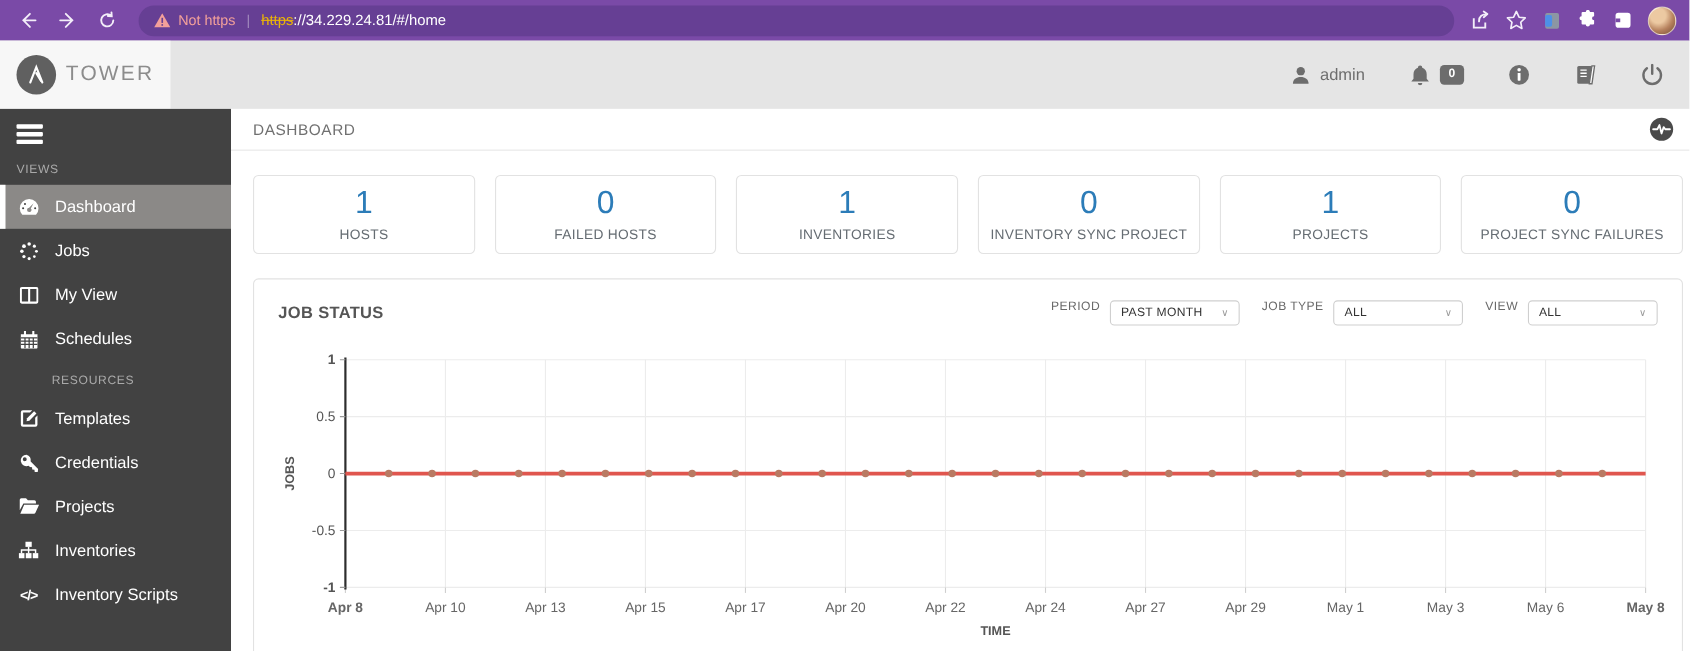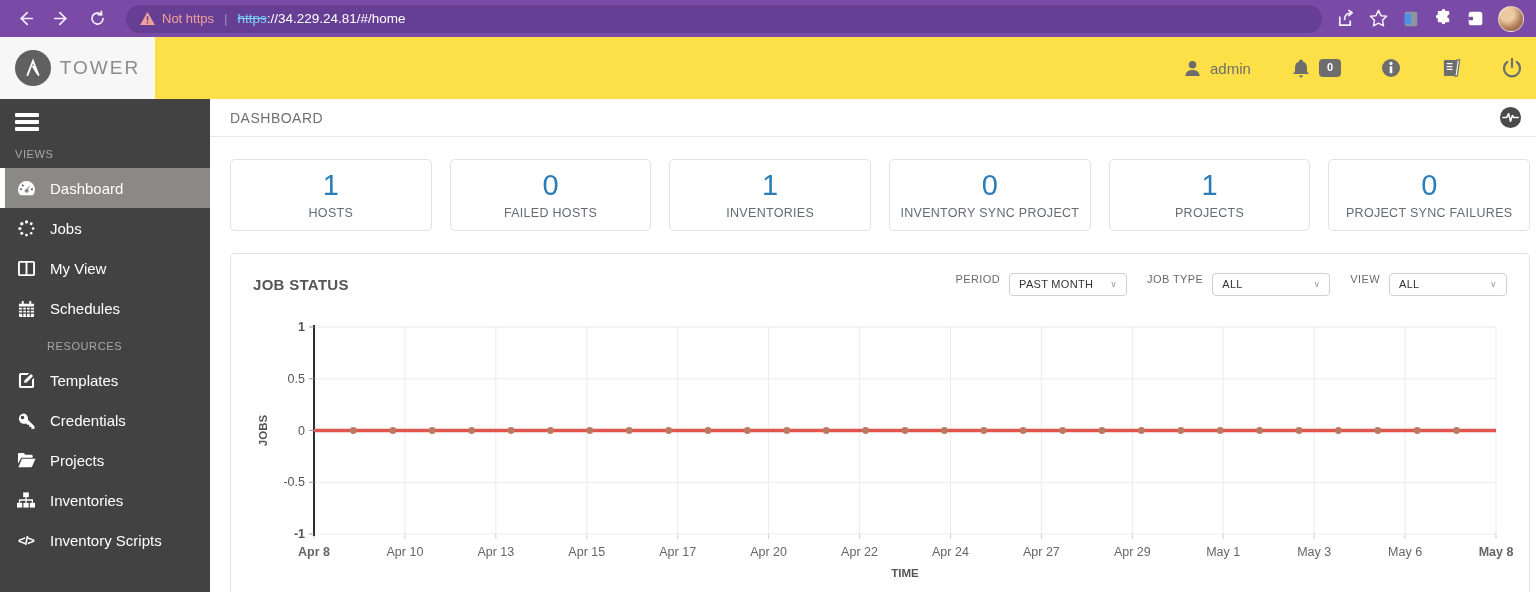--- a/index.html
+++ b/index.html
@@ -11,36 +11,36 @@
     padding:0 12px 0 10px; gap:6px; }
   .nav-btn { width:30px; height:30px; display:flex; align-items:center; justify-content:center;
     border-radius:50%; flex:0 0 auto; cursor:pointer; }
   .nav-btn svg { stroke:#f3eef9; fill:none; stroke-width:2; stroke-linecap:round; }
   .omnibox { flex:1; height:28px; background:#663f94; border-radius:14px; margin:0 8px;
     display:flex; align-items:center; padding:0 14px; gap:7px; min-width:0; }
   .warn-tri { width:15px; height:13px; flex:0 0 auto; }
   .not-secure { color:#f3a09a; font-size:13px; white-space:nowrap; }
   .omni-sep { color:rgba(255,255,255,.38); font-size:13px; padding:0 3px; }
   .url { color:#fff; font-size:13.5px; white-space:nowrap; overflow:hidden; }
-  .url .scheme { color:#7dd3fc; text-decoration:line-through; }
+  .url .scheme { color:#eab308; text-decoration:line-through; }
   .chrome-icons { display:flex; align-items:center; gap:14px; flex:0 0 auto; }
   .chrome-icons svg { display:block; }
   .avatar { width:26px; height:26px; border-radius:50%;
     background:radial-gradient(circle at 35% 30%, #ecc9a2 0 30%, #b5805c 60%, #6f4a33 100%);
     border:1.5px solid rgba(255,255,255,.6); cursor:pointer; }
 
   
-  .app-header { height:62px; background:#fde047; display:flex; align-items:stretch; }
+  .app-header { height:62px; background:#e5e5e5; display:flex; align-items:stretch; }
   .logo-block { width:155px; background:#f7f7f7; display:flex; align-items:center;
     justify-content:center; gap:9px; cursor:pointer; }
   .logo-circle { width:36px; height:36px; border-radius:50%; background:#606060;
     display:flex; align-items:center; justify-content:center; }
   .brand-name { font-size:19px; color:#8c8c8c; letter-spacing:2px; }
   .header-right { margin-left:auto; display:flex; align-items:center; gap:40px;
-    padding-right:14px; color:#6d6d6d; }
+    padding-right:24px; color:#6d6d6d; }
   .hdr-item { display:flex; align-items:center; gap:8px; cursor:pointer; }
   .hdr-user-name { font-size:15px; color:#6d6d6d; }
   .badge { background:#6d6d6d; color:#fff; font-size:11px; font-weight:bold;
     border-radius:4px; padding:2px 8px; line-height:1.2; }
 
   
   .layout { display:flex; height:493px; }
   .sidebar { width:210px; background:#424242; flex:0 0 auto; overflow:hidden; }
   .menu-btn { height:46px; padding:14px 0 0 15px; cursor:pointer; }
   .menu-btn .bar { width:24px; height:3.5px; background:#fff; border-radius:1px; margin-bottom:3.5px; }

